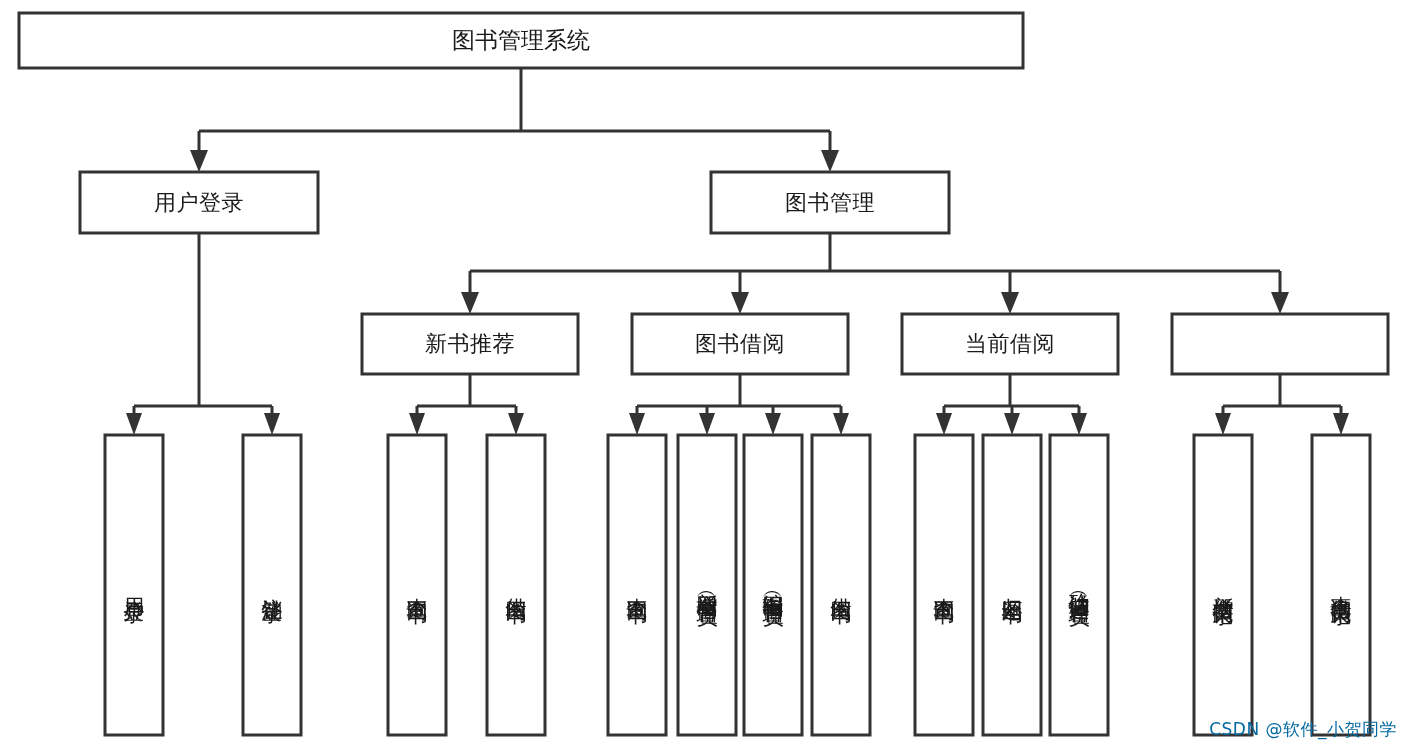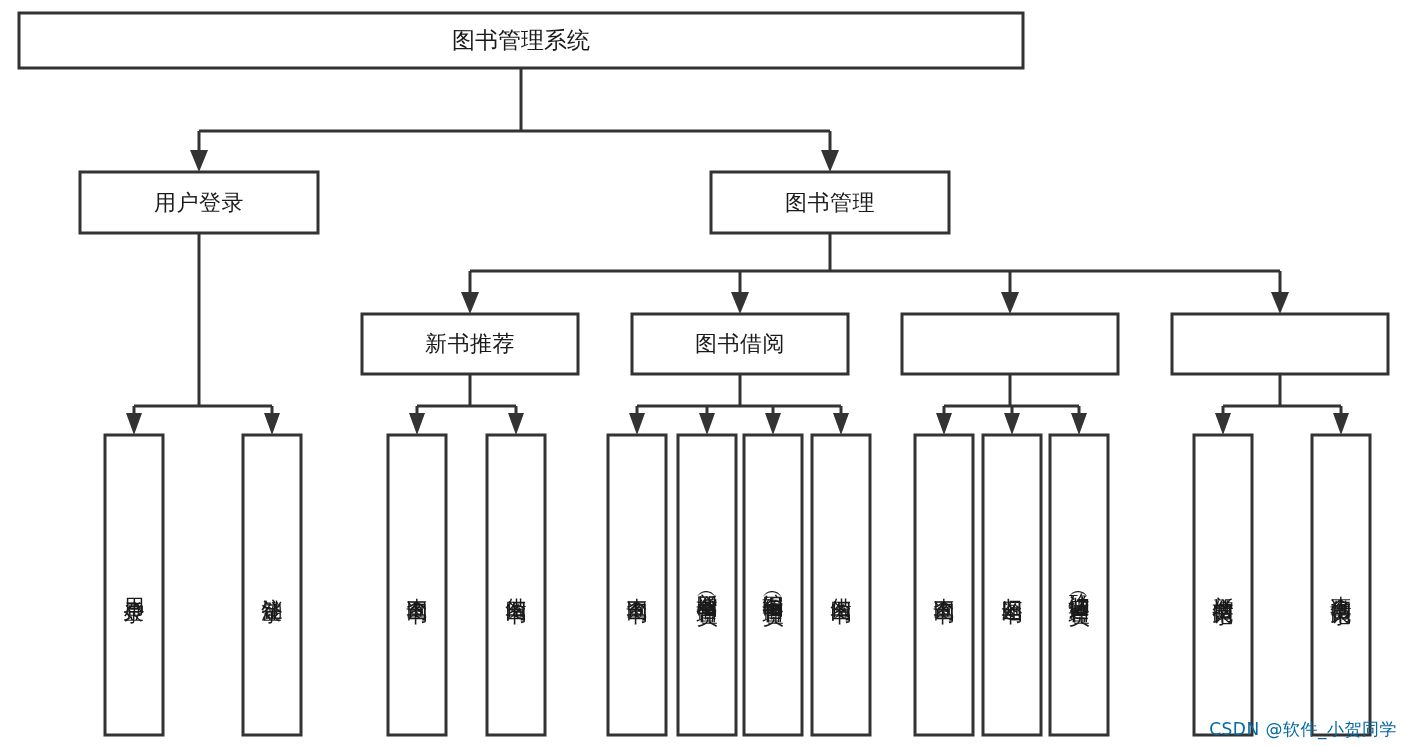--- a/index.html
+++ b/index.html
@@ -191,20 +191,21 @@
     <rect class="node-box" x="1312" y="435" width="58" height="300"></rect>
   </svg>
 
   <div class="node-label label-root" style="left:19px; top:13px; width:1004px; height:55px;">图书管理系统</div>
 
   <div class="node-label label-h" style="left:80px; top:172px; width:238px; height:61px;">用户登录</div>
   <div class="node-label label-h" style="left:711px; top:172px; width:238px; height:61px;text-align:right;">图书管理</div>
 
   <div class="node-label label-h" style="left:362px; top:314px; width:216px; height:60px;">新书推荐</div>
   <div class="node-label label-h" style="left:632px; top:314px; width:216px; height:60px;">图书借阅</div>
+  <div class="node-label label-h" style="left:902px; top:314px; width:216px; height:60px;">当前借阅</div>
 
   <div class="node-label label-v" style="left:105px; top:435px; width:58px; height:300px;">用户登录</div>
   <div class="node-label label-v" style="left:243px; top:435px; width:58px; height:300px;">注销登录</div>
 
   <div class="node-label label-v" style="left:388px; top:435px; width:58px; height:300px;">查询图书</div>
   <div class="node-label label-v" style="left:487px; top:435px; width:58px; height:300px;">借阅图书</div>
 
   <div class="node-label label-v" style="left:608px; top:435px; width:58px; height:300px;">查询图书</div>
   <div class="node-label label-v" style="left:678px; top:435px; width:58px; height:300px;">新增图书（管理员）</div>
   <div class="node-label label-v" style="left:744px; top:435px; width:58px; height:300px;">编辑图书（管理员）</div>

